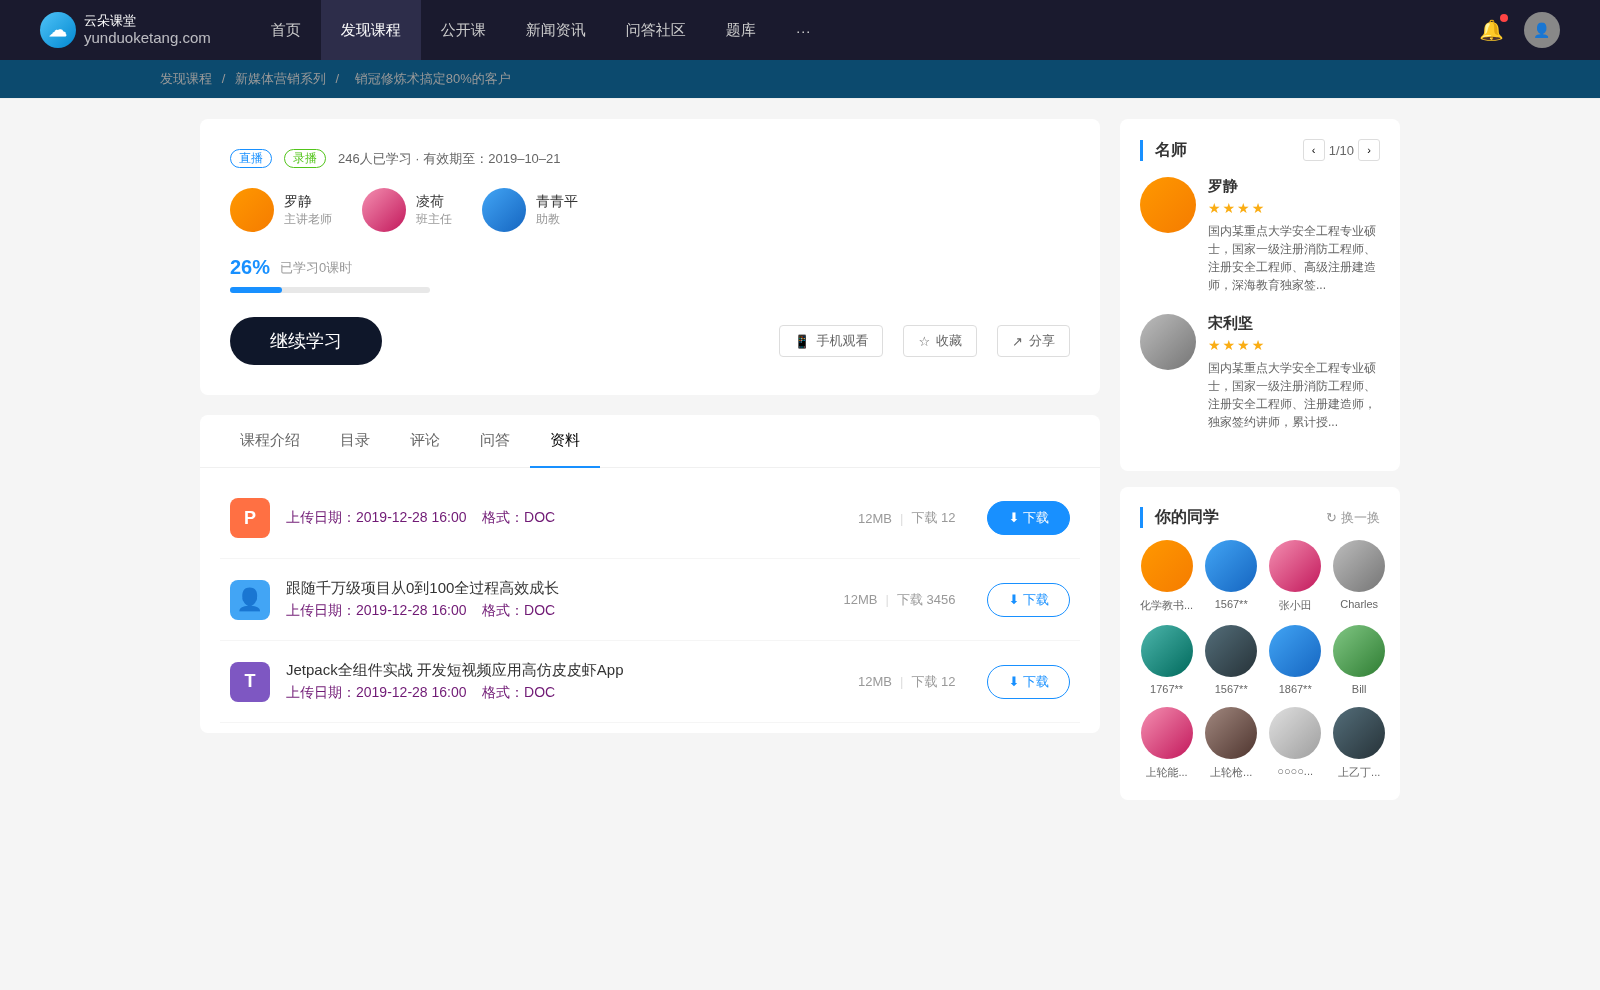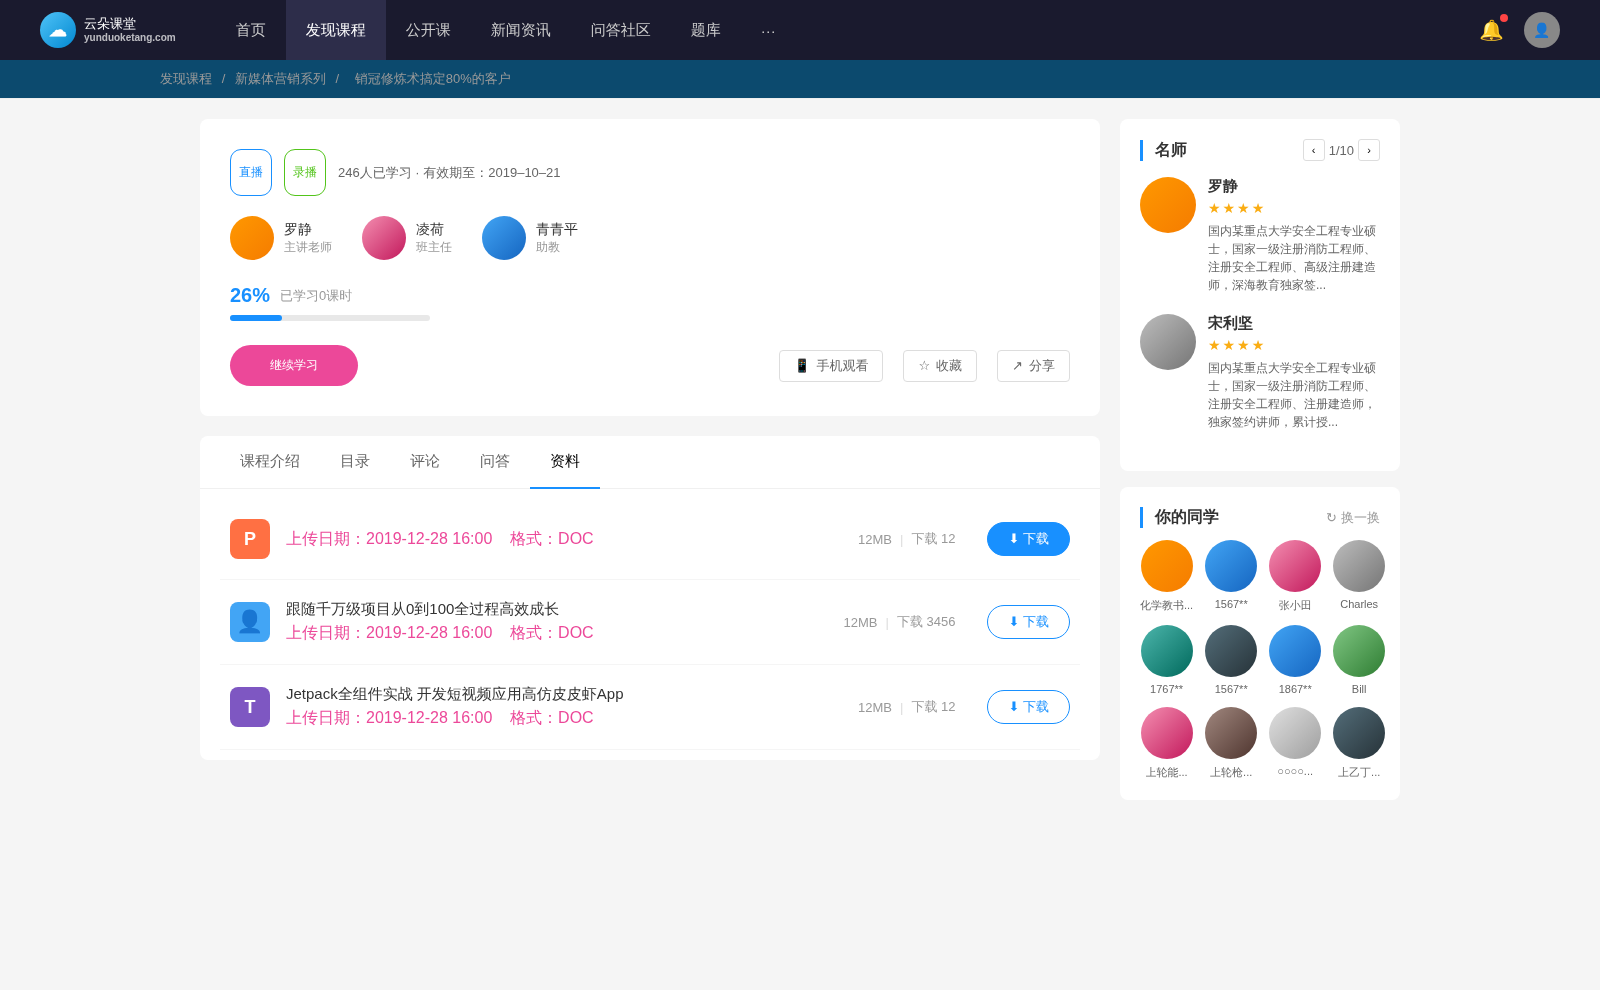--- a/index.html
+++ b/index.html
@@ -130,21 +130,21 @@
     .course-meta {
       display: flex;
       align-items: center;
       gap: 12px;
       margin-bottom: 20px;
       font-size: 13px;
       color: #666;
     }
     .badge {
       display: inline-block;
-      padding: 14px 8px;
+      padding: 0 8px;
       border-radius: 11px;
       font-size: 12px;
       font-weight: 500;
     }
     .badge-live {
       border: 1px solid #1890ff;
       color: #1890ff;
     }
     .badge-record {
       border: 1px solid #52c41a;
@@ -197,26 +197,26 @@
       border-radius: 3px;
     }
 
     
     .course-actions {
       display: flex;
       align-items: center;
       gap: 0;
     }
     .btn-continue {
-      background: #ec4899;
+      background: #0f172a;
       color: white;
       border: none;
       border-radius: 25px;
       padding: 12px 40px;
-      font-size: 12px;
+      font-size: 18px;
       cursor: pointer;
       margin-right: auto;
     }
     .action-btns {
       display: flex;
       gap: 20px;
     }
     .action-btn {
       display: flex;
       align-items: center;
@@ -270,21 +270,21 @@
       font-size: 18px;
       font-weight: bold;
       color: white;
       flex-shrink: 0;
     }
     .resource-icon.p-icon { background: #ff7043; }
     .resource-icon.user-icon { background: #42a5f5; }
     .resource-icon.t-icon { background: #7e57c2; }
     .resource-info { flex: 1; }
     .resource-name { font-size: 15px; font-weight: 500; color: #333; margin-bottom: 4px; }
-    .resource-meta { font-size: 16px; color: #ec4899; }
+    .resource-meta { font-size: 14px; color: #701a75; }
     .resource-stats {
       display: flex;
       align-items: center;
       gap: 8px;
       color: #999;
       font-size: 13px;
       white-space: nowrap;
       margin-right: 16px;
     }
     .resource-stats .divider { color: #ddd; }
@@ -433,21 +433,21 @@
     .av-dark { background: linear-gradient(135deg, #546e7a, #263238); }
   </style>
 </head>
 <body>
 
 <nav class="navbar">
   <div class="navbar-logo">
     <div class="logo-icon">☁</div>
     <div class="logo-text">
       <div>云朵课堂</div>
-      <div style="font-size:10px;opacity:0.7;font-weight:bold;">yunduoketang.com</div>
+      <div style="font-size:15px;opacity:0.7;">yunduoketang.com</div>
     </div>
   </div>
   <div class="nav-items">
     <div class="nav-item">首页</div>
     <div class="nav-item active">发现课程</div>
     <div class="nav-item">公开课</div>
     <div class="nav-item">新闻资讯</div>
     <div class="nav-item">问答社区</div>
     <div class="nav-item">题库</div>
     <div class="nav-item">···</div>

